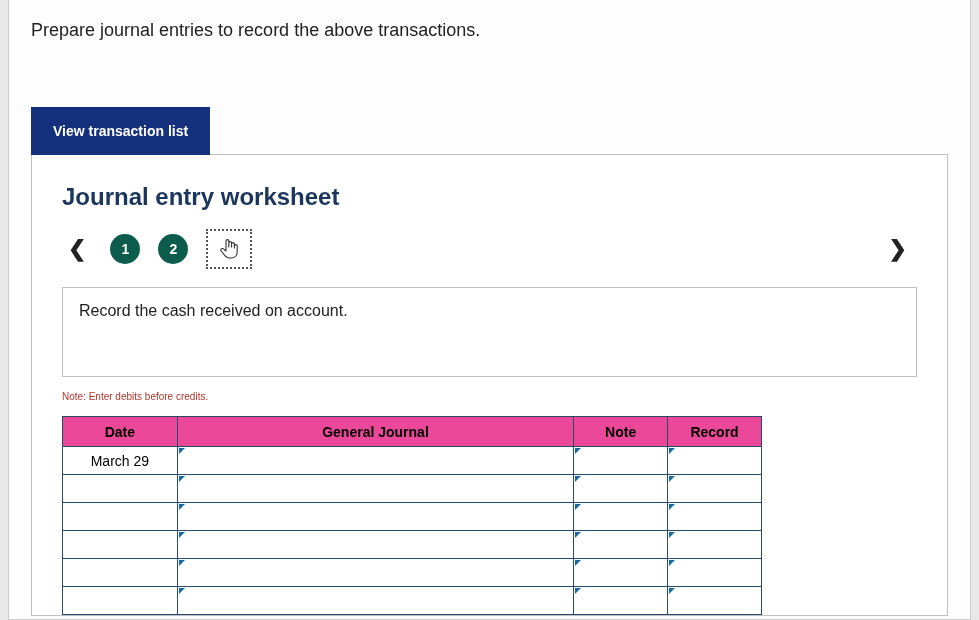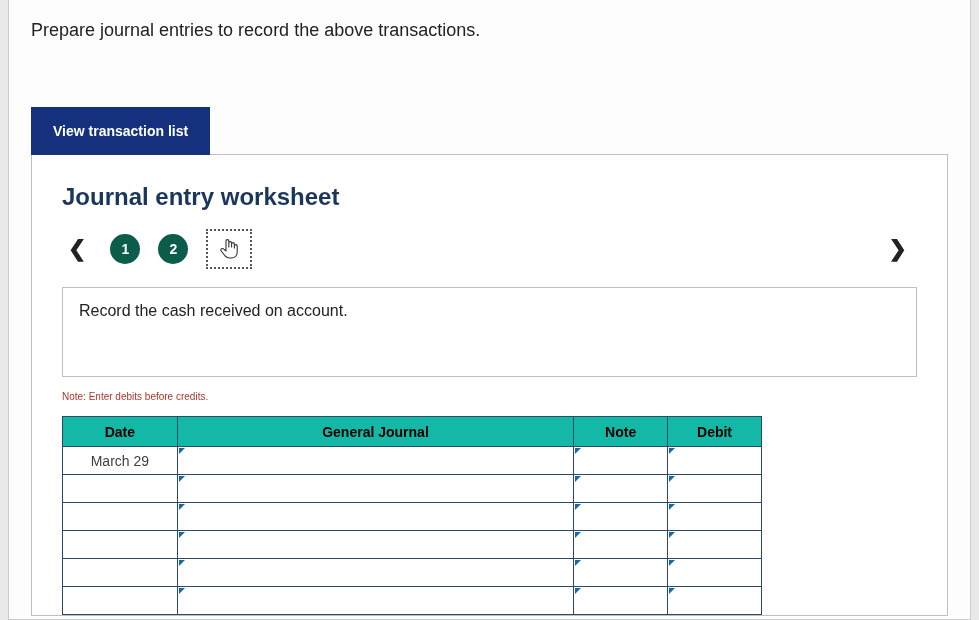--- a/index.html
+++ b/index.html
@@ -107,31 +107,31 @@
     border-collapse: collapse;
     width: 700px;
   }
   table.journal th, table.journal td {
     border: 1px solid #2b4a6a;
     font-size: 14px;
     height: 28px;
     padding: 0 8px;
   }
   table.journal th {
-    background: #14b8a6;
+    background: #ec4899;
     color: #000;
     font-weight: bold;
     text-align: center;
     height: 30px;
   }
   .col-date   { width: 110px; }
   .col-gj     { width: 380px; }
   .col-debit  { width: 90px; }
   .col-credit { width: 90px; }
-  td.date-cell { text-align: center; color: #404040; }
+  td.date-cell { text-align: center; color: #000000; }
   td.input-cell { cursor: pointer; position: relative; }
   td.input-cell::before {
     content: "";
     position: absolute;
     left: 0; top: 0;
     border-left: 5px solid #1569a8;
     border-top: 5px solid transparent;
     border-bottom: 5px solid transparent;
     transform: translate(-1px, -1px) rotate(-45deg);
     transform-origin: top left;
@@ -179,21 +179,21 @@
     <div class="prompt-box">Record the cash received on account.</div>
 
     <div class="note">Note: Enter debits before credits.</div>
 
     <table class="journal">
       <thead>
         <tr>
           <th class="col-date">Date</th>
           <th class="col-gj">General Journal</th>
           <th class="col-debit">Note</th>
-          <th class="col-credit">Debit</th>
+          <th class="col-credit">Record</th>
         </tr>
       </thead>
       <tbody>
         <tr>
           <td class="date-cell">March 29</td>
           <td class="input-cell marker"></td>
           <td class="input-cell marker"></td>
           <td class="input-cell marker"></td>
         </tr>
         <tr>

